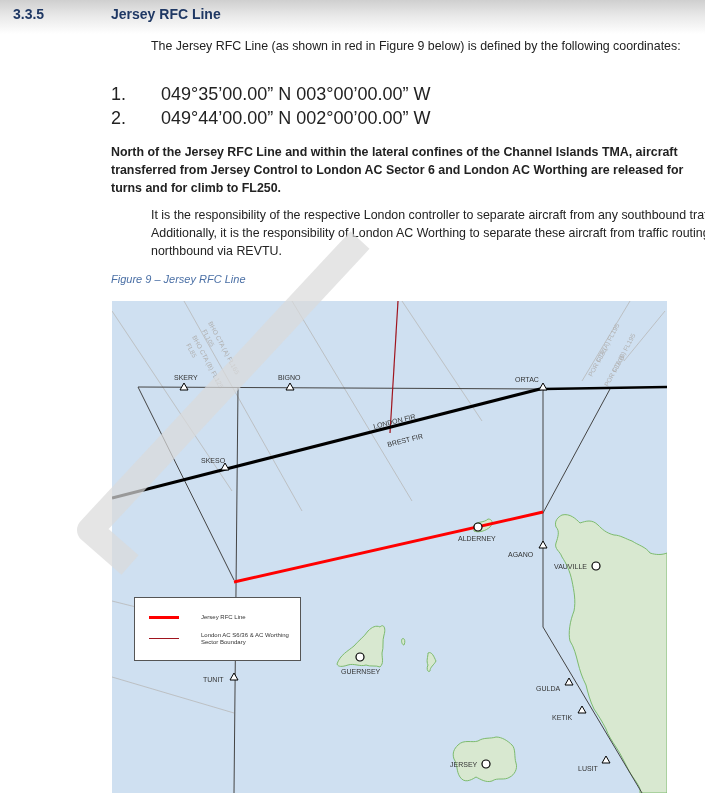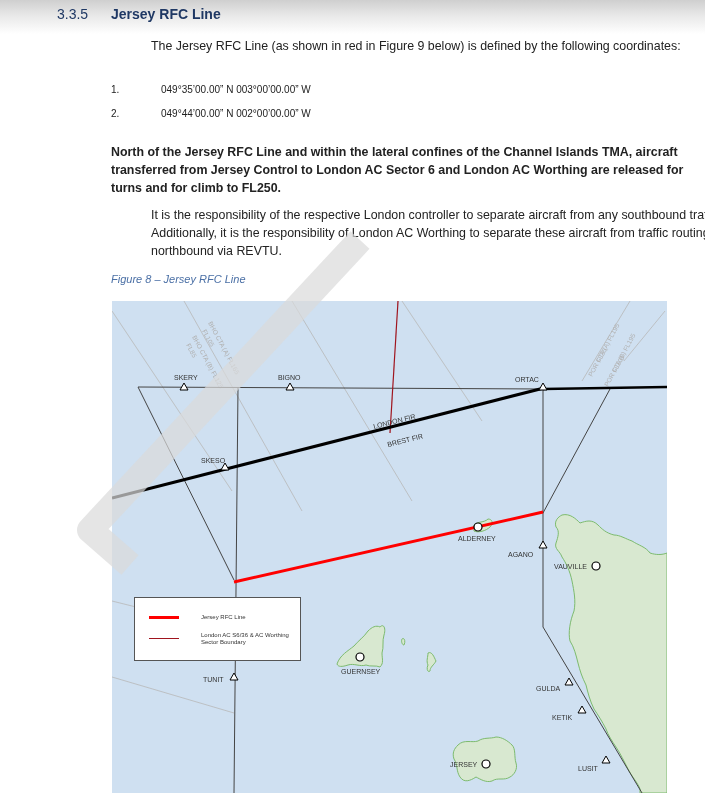--- a/index.html
+++ b/index.html
@@ -5,32 +5,32 @@
     html, body { margin: 0; padding: 0; }
     body {
       width: 705px; height: 812px; overflow: hidden; background: #ffffff;
       font-family: "Liberation Sans", sans-serif; position: relative; color: #222;
     }
     .top-shade {
       position: absolute; left: 0; top: 0; width: 705px; height: 34px;
       background: linear-gradient(to bottom, #cfcfcf 0%, #e8e8e8 45%, #ffffff 100%);
     }
     .section-num {
-      position: absolute; left: 13px; top: 6px; font-weight: normal;
-      font-size: 14px; color: #1f3864; margin-left: 44px;
+      position: absolute; left: 13px; top: 6px; font-weight: bold;
+      font-size: 14px; color: #1f3864;
     }
     .section-title {
       position: absolute; left: 111px; top: 6px; font-weight: bold;
       font-size: 14px; color: #1f3864;
     }
     .para {
       position: absolute; left: 111px; width: 585px; font-size: 12.4px;
       line-height: 18px; color: #222;
     }
-    .list-item { position: absolute; left: 111px; font-size: 10px; color: #222; }
+    .list-item { position: absolute; left: 111px; font-size: 18px; color: #222; }
     .list-item .n { display: inline-block; width: 50px; }
     .caption {
       position: absolute; left: 111px; top: 273px; font-size: 11px;
       font-style: italic; color: #4a6fa5;
     }
     .watermark {
       position: absolute; pointer-events: none; z-index: 1;
     }
     .map {
       position: absolute; left: 112px; top: 301px; width: 555px; height: 492px;
@@ -62,21 +62,21 @@
 <div class="list-item" style="top:84px;">
   <span class="n">1.</span><span>049°35’00.00” N 003°00’00.00” W</span>
 </div>
 <div class="list-item" style="top:108px;">
   <span class="n">2.</span><span>049°44’00.00” N 002°00’00.00” W</span>
 </div>
 
 <div class="para" style="top:143px;font-weight:bold;">North of the Jersey RFC Line and within the lateral confines of the Channel Islands TMA, aircraft transferred from Jersey Control to London AC Sector 6 and London AC Worthing are released for turns and for climb to FL250.</div>
 <div class="para" style="top:206px;margin-left:40px;">It is the responsibility of the respective London controller to separate aircraft from any southbound traffic. Additionally, it is the responsibility of London AC Worthing to separate these aircraft from traffic routing northbound via REVTU.</div>
 
-<div class="caption">Figure 8 – Jersey RFC Line</div>
+<div class="caption">Figure 9 – Jersey RFC Line</div>
 
 <div class="map">
   <svg width="555" height="492" viewBox="0 0 555 492">
 
     <path d="M450 214 C458 212,464 218,468 222 C474 220,480 218,486 224 C490 228,494 232,502 234 C508 234,514 238,520 240 C526 244,534 246,538 252 C544 254,550 254,555 252 L555 492 L528 492 L528 488 C526 482,520 476,516 468 C512 460,508 452,504 446 C500 440,496 434,494 428 C490 420,486 414,482 408 C478 400,476 392,474 384 C470 376,468 370,466 362 C464 354,462 346,458 340 C456 332,458 320,462 310 C464 300,462 290,460 280 C458 270,454 262,450 256 C448 250,442 248,444 242 C446 236,448 230,444 226 C442 220,446 216,450 214 Z" fill="#d8e8d0" stroke="#7dbb6e" stroke-width="1"></path>
 
     <path d="M362 224 C366 220,372 222,376 218 C380 218,382 222,378 226 C374 230,366 232,362 230 Z" fill="#d8e8d0" stroke="#7dbb6e" stroke-width="1"></path>
 
     <path d="M225 363 C228 354,236 350,242 345 C246 340,252 336,256 330 C260 326,264 324,268 326 C272 322,274 328,272 334 C270 340,272 346,270 352 C270 358,272 362,268 366 C264 364,258 366,254 364 C248 366,242 362,236 364 C230 366,226 366,225 363 Z" fill="#d8e8d0" stroke="#7dbb6e" stroke-width="1"></path>
 

